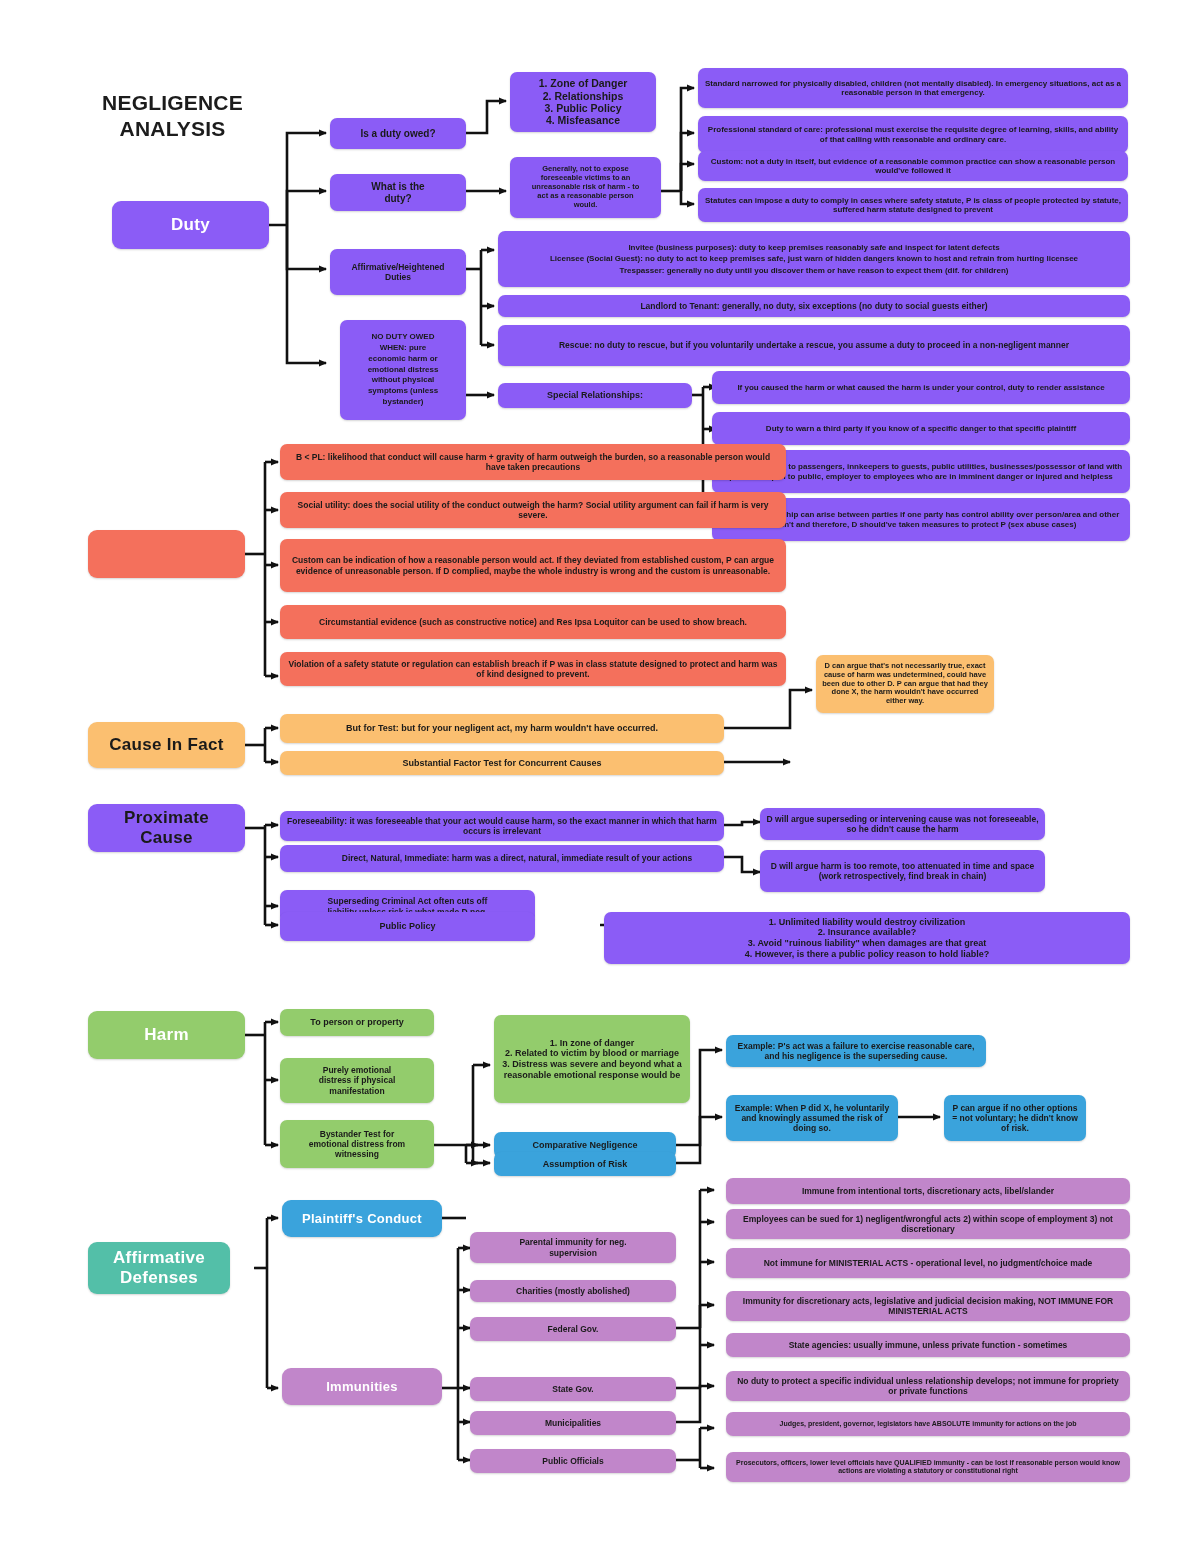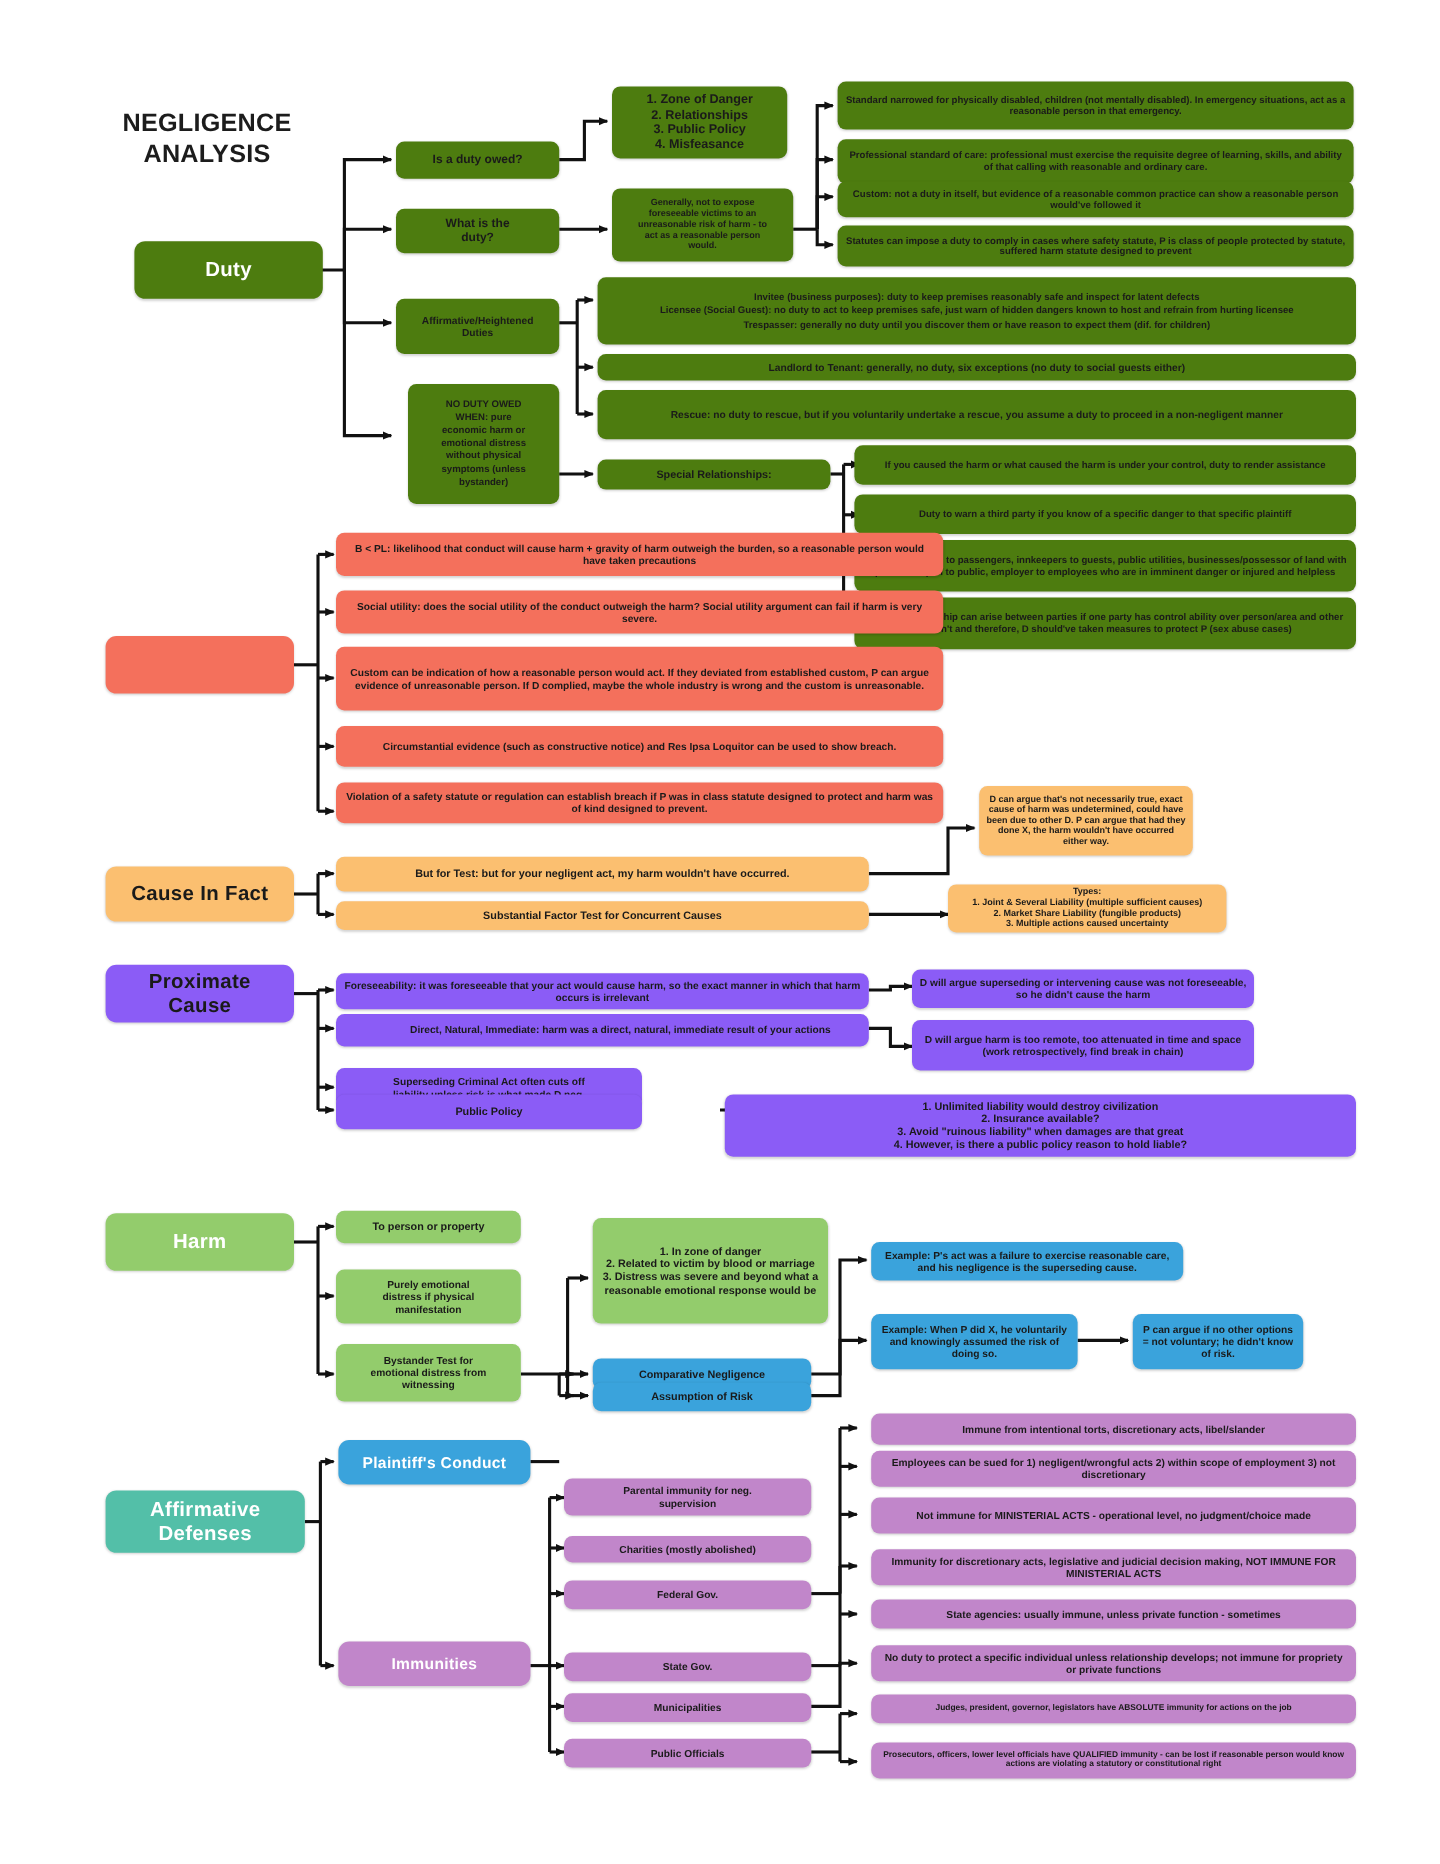--- a/index.html
+++ b/index.html
@@ -44,21 +44,21 @@
   .title {
     position: absolute;
     font-weight: bold;
     font-size: 21px;
     color: #1c1c1c;
     text-align: center;
     line-height: 1.22;
     letter-spacing: 0.2px;
     z-index: 2;
   }
-  .pink  { background: #4d7c0f; }
+  .pink  { background: #8b5cf6; }
   .red   { background: #f4705c; }
   .orange{ background: #fbbf70; }
   .yellow{ background: #8b5cf6; }
   .green { background: #93cc6c; }
   .teal  { background: #53bfa8; }
   .blue  { background: #3aa3dc; }
   .purple{ background: #c186ca; }
   .f7  { font-size: 7px; }
   .f75 { font-size: 7.5px; }
   .f8  { font-size: 8px; }
@@ -256,24 +256,20 @@
 <div class="node red f85" style="left:280px; top:539px; width:506px; height:53px;">Custom can be indication of how a reasonable person would act. If they deviated from established custom, P can argue evidence of unreasonable person. If D complied, maybe the whole industry is wrong and the custom is unreasonable.</div>
 <div class="node red f85" style="left:280px; top:605px; width:506px; height:34px;">Circumstantial evidence (such as constructive notice) and Res Ipsa Loquitor can be used to show breach.</div>
 <div class="node red f85" style="left:280px; top:652px; width:506px; height:34px;">Violation of a safety statute or regulation can establish breach if P was in class statute designed to protect and harm was of kind designed to prevent.</div>
 
 <div class="node major orange" style="left:88px; top:722px; width:157px; height:46px; color:#1a1a1a;">Cause In Fact</div>
 
 <div class="node orange f9" style="left:280px; top:714px; width:444px; height:29px;">But for Test: but for your negligent act, my harm wouldn't have occurred.</div>
 <div class="node orange f9" style="left:280px; top:751px; width:444px; height:24px;">Substantial Factor Test for Concurrent Causes</div>
 
 <div class="node orange f75" style="left:816px; top:655px; width:178px; height:58px;">D can argue that's not necessarily true, exact cause of harm was undetermined, could have been due to other D. P can argue that had they done X, the harm wouldn't have occurred either way.</div>
-<div class="node orange f75" style="left:790px; top:737px; width:232px; height:40px;">Types:
-1. Joint &amp; Several Liability (multiple sufficient causes)
-2. Market Share Liability (fungible products)
-3. Multiple actions caused uncertainty</div>
 
 <div class="node major yellow" style="left:88px; top:804px; width:157px; height:48px; color:#1a1a1a;">Proximate
 Cause</div>
 
 <div class="node yellow f85" style="left:280px; top:811px; width:444px; height:30px;">Foreseeability: it was foreseeable that your act would cause harm, so the exact manner in which that harm occurs is irrelevant</div>
 <div class="node yellow f85" style="left:280px; top:845px; width:444px; height:27px;padding-left:36px;">Direct, Natural, Immediate: harm was a direct, natural, immediate result of your actions</div>
 <div class="node yellow f85" style="left:280px; top:890px; width:255px; height:33px;">Superseding Criminal Act often cuts off
 liability unless risk is what made D neg.</div>
 <div class="node yellow f9" style="left:280px; top:911px; width:255px; height:29px; top:912px;">Public Policy</div>
 
@@ -291,21 +287,21 @@
 distress if physical
 manifestation</div>
 <div class="node green f85" style="left:280px; top:1120px; width:154px; height:48px;">Bystander Test for
 emotional distress from
 witnessing</div>
 
 <div class="node green f9" style="left:494px; top:1015px; width:196px; height:88px;">1. In zone of danger
 2. Related to victim by blood or marriage
 3.  Distress was severe and beyond what a reasonable emotional response would be</div>
 
-<div class="node major teal" style="left:88px; top:1242px; width:166px; height:52px;">Affirmative
+<div class="node major teal" style="left:88px; top:1242px; width:142px; height:52px;">Affirmative
 Defenses</div>
 
 <div class="node major blue" style="left:282px; top:1200px; width:160px; height:37px; font-size:13px;">Plaintiff's Conduct</div>
 
 <div class="node blue f9" style="left:494px; top:1132px; width:182px; height:26px;">Comparative Negligence</div>
 <div class="node blue f9" style="left:494px; top:1152px; width:182px; height:24px;">Assumption of Risk</div>
 
 <div class="node blue f85" style="left:726px; top:1035px; width:260px; height:32px;">Example: P's act was a failure to exercise reasonable care, and his negligence is the superseding cause.</div>
 <div class="node blue f85" style="left:726px; top:1095px; width:172px; height:46px;">Example: When P did X, he voluntarily and knowingly assumed the risk of doing so.</div>
 <div class="node blue f85" style="left:944px; top:1095px; width:142px; height:46px;">P can argue if no other options = not voluntary; he didn't know of risk.</div>

